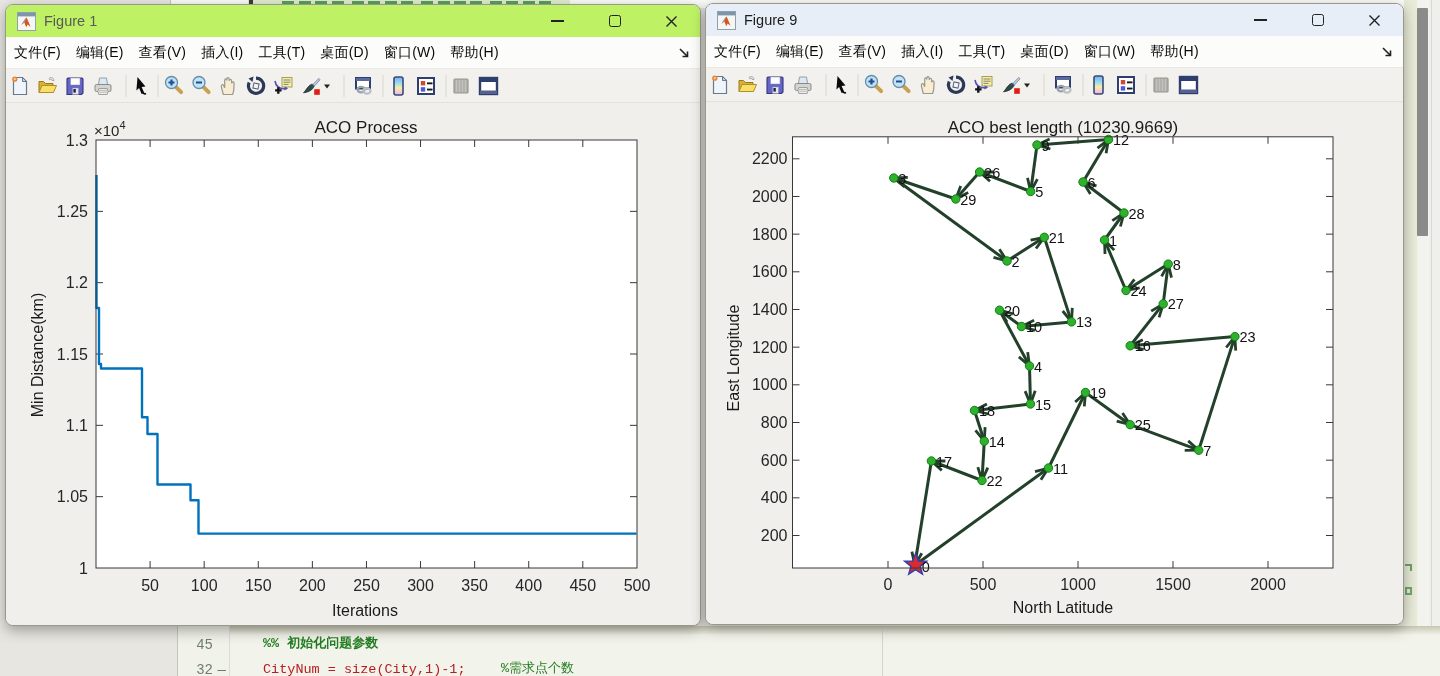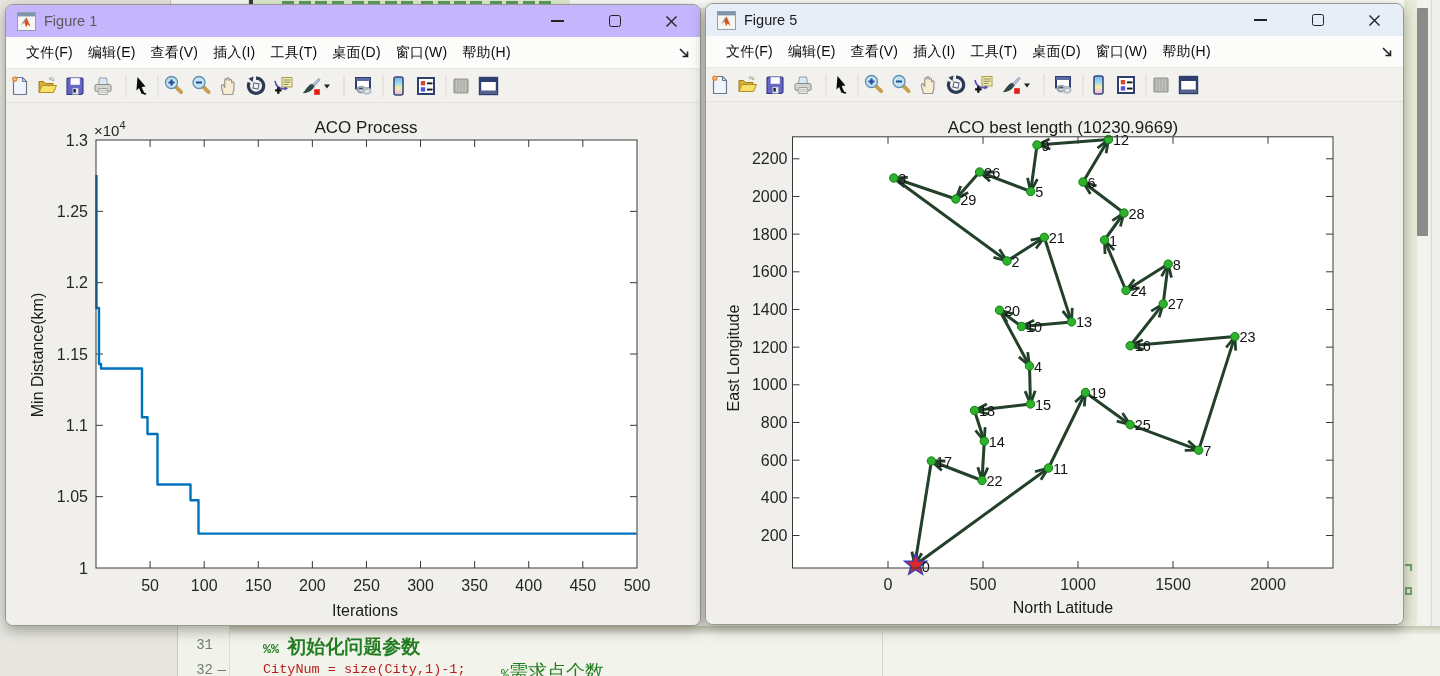--- a/index.html
+++ b/index.html
@@ -2,33 +2,33 @@
 <html><head><meta charset="utf-8"><style>
 * {margin:0;padding:0;box-sizing:border-box}
 html,body {width:1440px;height:676px;overflow:hidden;background:#e9e8e3;
   font-family:"Liberation Sans",sans-serif}
 #page {position:relative;width:1440px;height:676px;overflow:hidden}
 
 .edbg {position:absolute;background:#f2f3ea}
 .gutline {position:absolute;width:1px;background:#c6c5bf}
 .lnum {position:absolute;font:14px "Liberation Mono",monospace;color:#6f7d6f;width:24px;text-align:right}
 .code {position:absolute;font:13.5px "Liberation Mono",monospace;color:#b91c1c;white-space:pre}
-.cjk {font-size:19px;font-family:Liberation Serif, serif}
+.cjk {font-size:13px;font-family:Liberation Serif, serif}
 .cgreen {color:#217d21}
 
 .win {position:absolute;background:#f0efec;border:1px solid #98988e;border-radius:8px;
   box-shadow:0 4px 14px rgba(60,60,50,.45);overflow:hidden}
 .tbar {height:32px;display:flex;align-items:center}
 .wic {margin-left:11px;width:19px;height:19px}
 .wtitle {margin-left:8px;font-size:14.5px}
 .wbtns {margin-left:auto;display:flex;height:100%}
 .wb {width:57px;display:flex;align-items:center;justify-content:center;color:#222}
 .mini {width:13px;height:1.3px;background:currentColor}
 .maxi {width:12px;height:12px;border:1.3px solid currentColor;border-radius:2.5px}
-.menu {height:32px;background:#fcfcfb;display:flex;align-items:center;padding-left:16px;position:relative;border-bottom:1px solid #e9e8e4}
+.menu {height:32px;background:#fcfcfb;display:flex;align-items:center;padding-left:4px;position:relative;border-bottom:1px solid #e9e8e4}
 .mi {font-size:14px;color:#0a0a0a;padding:0 7.5px;letter-spacing:0.2px}
 .mi:first-child {padding-left:4px}
 .chev {position:absolute;right:9px;top:9px;width:13px;height:13px}
 .tools {height:34px;background:#f2f1ee;position:relative;border-bottom:1px solid #e2e1da}
 .canvas {position:absolute;left:0;right:0;top:98px;bottom:0;background:#f0efec}
 
 .plot {position:absolute}
 .ax {stroke:#383838;stroke-width:1;fill:none}
 .tk {font:16px "Liberation Sans",sans-serif;fill:#262626}
 .ttl {font:17px "Liberation Sans",sans-serif;fill:#1a1a1a}
@@ -72,29 +72,29 @@
   <div style="position:absolute;left:1405px;top:564px;width:7px;height:7px;border-top:2px solid #4a8f4a;border-right:2px solid #4a8f4a;opacity:.8"></div>
   <div style="position:absolute;left:1405px;top:587px;width:7px;height:8px;border:2px solid #4a8f4a;opacity:.75"></div>
 
   <div class="edbg" style="left:0;top:626px;width:1440px;height:50px"></div>
   <div style="position:absolute;left:0;top:626px;width:1440px;height:9px;background:linear-gradient(#c6c7b2,rgba(242,243,234,0))"></div>
   <div style="position:absolute;left:0;top:626px;width:177px;height:50px;background:#e7e6e1"></div>
   <div class="gutline" style="left:177px;top:626px;height:50px"></div>
   <div style="position:absolute;left:178px;top:626px;width:51px;height:50px;background:#f1f2ea"></div>
   <div class="gutline" style="left:229px;top:626px;height:50px;background:#dddcd4"></div>
   <div class="gutline" style="left:882px;top:629px;height:47px;background:#d4d4cc"></div>
-  <div class="lnum" style="left:189px;top:637px">31</div>
+  <div class="lnum" style="left:189px;top:637px">45</div>
   <div class="lnum" style="left:189px;top:662px">32</div>
     <div class="lnum" style="left:206px;top:662px;width:20px">—</div>
   <div class="code cgreen" style="left:263px;top:634px;font-weight:bold">%% <span class="cjk">初始化问题参数</span></div>
   <div class="code" style="left:263px;top:662px">CityNum = size(City,1)-1;</div>
   <div class="code cgreen" style="left:501px;top:659px">%<span class="cjk">需求点个数</span></div>
 
   <div class="win" style="left:5px;top:4px;width:696px;height:622px">
-<div class="tbar" style="background:#c4b5fd">
+<div class="tbar" style="background:#bef264">
   <div class="wic"><svg width="19" height="19" viewBox="0 0 19 19">
             <rect x="0.5" y="0.5" width="18" height="18" fill="#f6f6f4" stroke="#90a0ae" stroke-width="1"></rect>
             <rect x="1" y="1" width="17" height="3.4" fill="#7e96ac"></rect>
             <path d="M9.6 5.6 C10.4 7.4 11.2 9.2 13.6 14.8 L10.6 12.6 L9.2 15.2 L7.4 10.6 L4.4 12.8 C6.2 10 7 8.6 8 7.2 Z" fill="#d4551d"></path>
             <path d="M9.6 5.6 L8 7.2 C7 8.6 6.2 10 4.4 12.8 L7.4 10.6 Z" fill="#8fa3b8"></path>
           </svg></div>
         <div class="wtitle" style="color:#5a5a5a">Figure 1</div>
   <div class="wbtns" style="color:#5a5a5a">
           <div class="wb">
             <div class="mini"></div>
@@ -229,21 +229,21 @@
 <div class="canvas"></div>
 </div>
   <div class="win" style="left:705px;top:3px;width:699px;height:622px">
 <div class="tbar" style="background:#e7eef8">
   <div class="wic"><svg width="19" height="19" viewBox="0 0 19 19">
             <rect x="0.5" y="0.5" width="18" height="18" fill="#f6f6f4" stroke="#90a0ae" stroke-width="1"></rect>
             <rect x="1" y="1" width="17" height="3.4" fill="#7e96ac"></rect>
             <path d="M9.6 5.6 C10.4 7.4 11.2 9.2 13.6 14.8 L10.6 12.6 L9.2 15.2 L7.4 10.6 L4.4 12.8 C6.2 10 7 8.6 8 7.2 Z" fill="#d4551d"></path>
             <path d="M9.6 5.6 L8 7.2 C7 8.6 6.2 10 4.4 12.8 L7.4 10.6 Z" fill="#8fa3b8"></path>
           </svg></div>
-        <div class="wtitle" style="color:#1c1c1c">Figure 5</div>
+        <div class="wtitle" style="color:#1c1c1c">Figure 9</div>
   <div class="wbtns" style="color:#1c1c1c">
           <div class="wb">
             <div class="mini"></div>
           </div>
           <div class="wb">
             <div class="maxi"></div>
           </div>
           <div class="wb">
             <svg width="15" height="15" viewBox="0 0 15 15">
               <path d="M2.5 2.5 L12.5 12.5 M12.5 2.5 L2.5 12.5" stroke="currentColor" stroke-width="1.4"></path>

